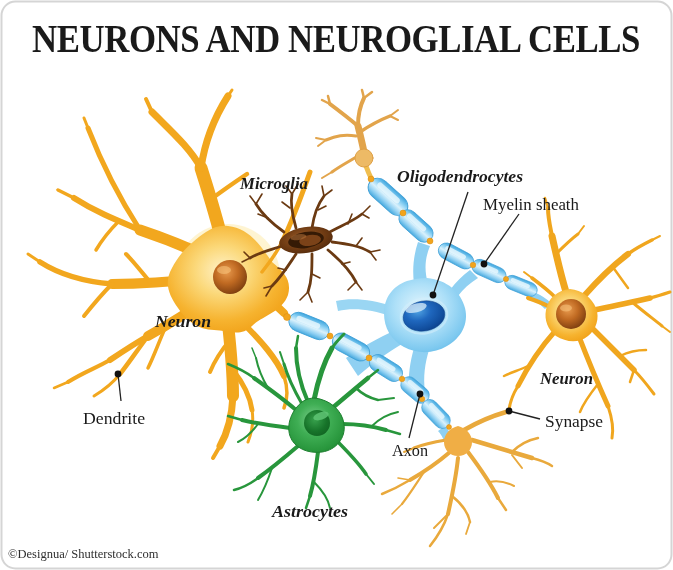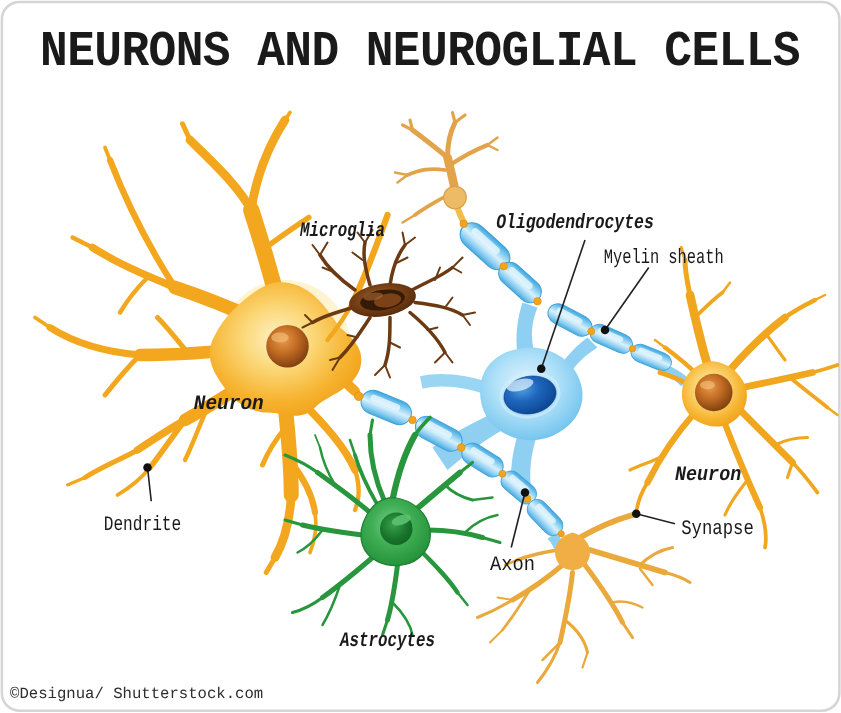--- a/index.html
+++ b/index.html
@@ -1,16 +1,16 @@
 <!DOCTYPE html>
 <html><head>
 <meta charset="utf-8">
 <style>
   html,body{margin:0;padding:0;background:#ffffff;}
-  .stage{position:relative;width:633px;height:570px;font-family:Liberation Mono, monospace;}
+  .stage{position:relative;width:633px;height:570px;font-family:Liberation Serif, serif;}
   svg{display:block;}
   text{fill:#1a1a1a;}
   .title-text{font-weight:bold;letter-spacing:-0.5px;}
   .cell-label{font-weight:bold;font-style:italic;}
   .part-label{font-weight:normal;}
   .credit-text{fill:#2e2e2e;}
 </style>
 </head>
 <body>
 

